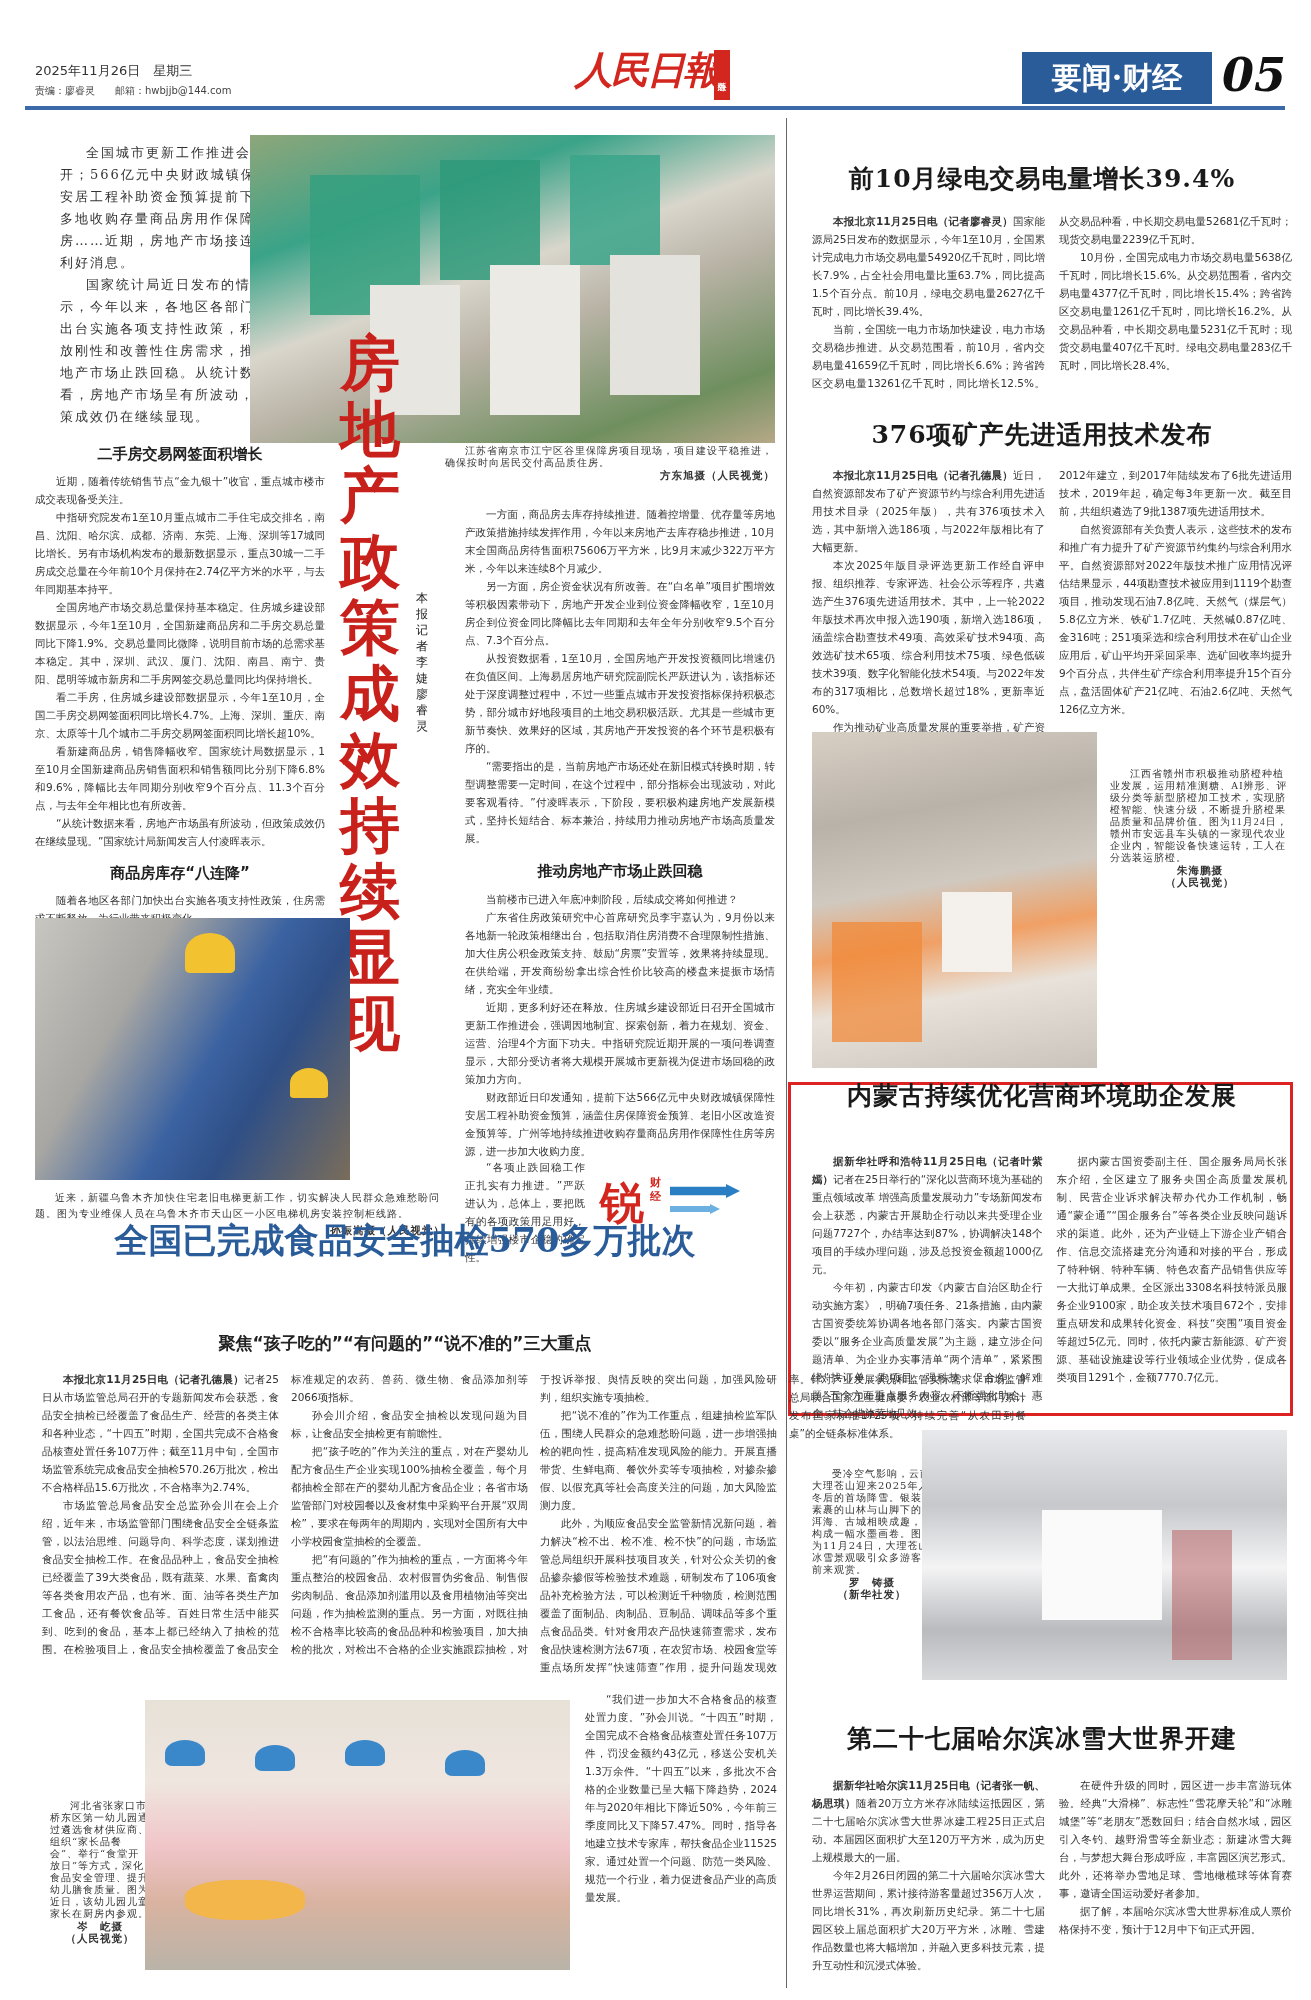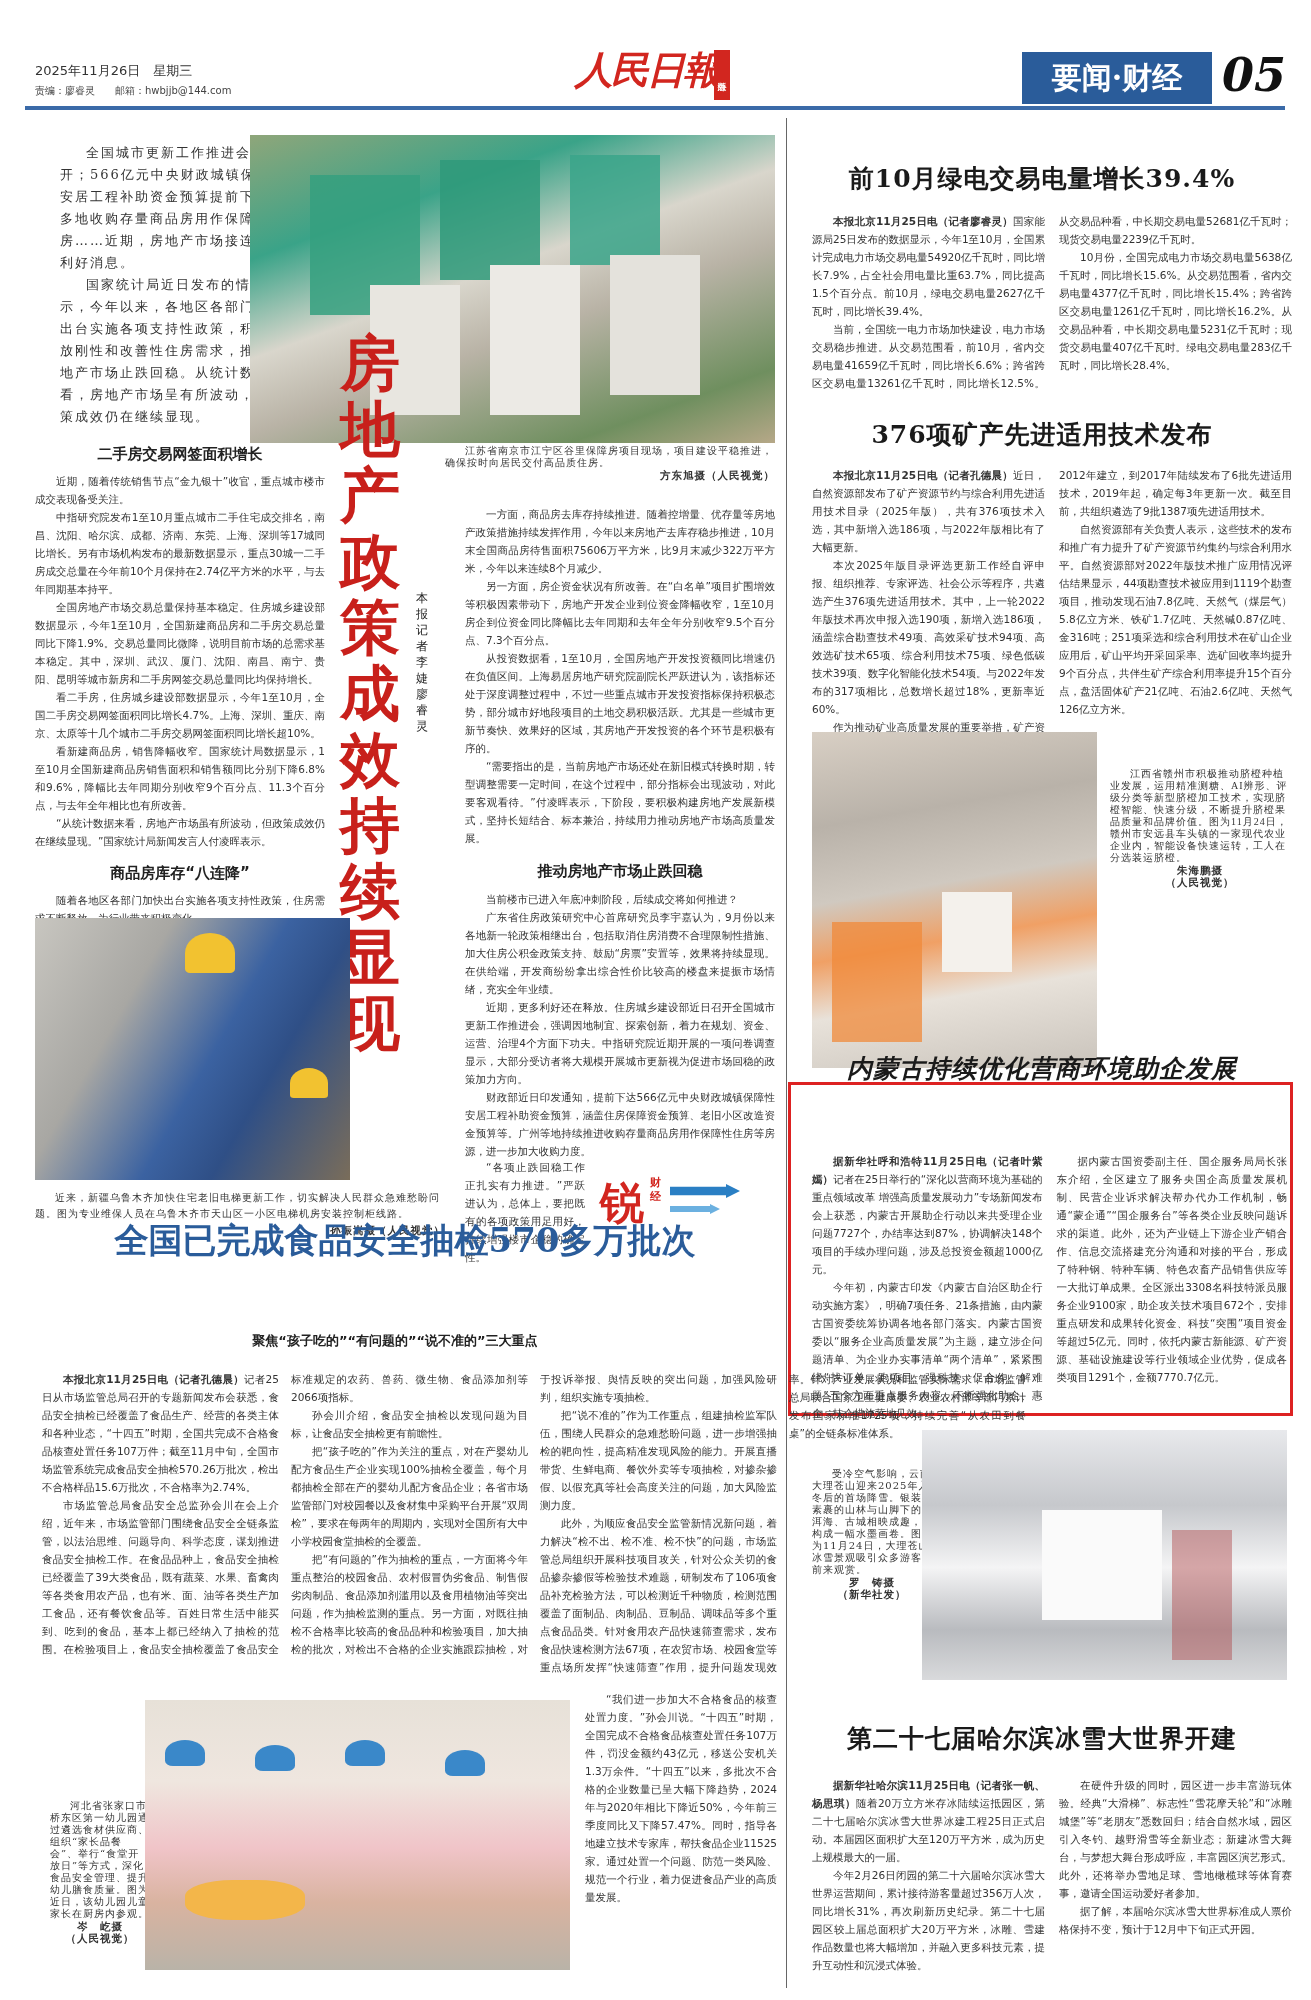--- a/index.html
+++ b/index.html
@@ -136,21 +136,21 @@
   <div style="position:absolute;left:20px;top:190px;width:90px;height:120px;background:#f08a3a;opacity:.75;"></div>
   <div style="position:absolute;left:130px;top:160px;width:70px;height:80px;background:#f4f1ec;"></div>
 </div>
 <div class="abs caption" style="left:1110px;top:768px;width:180px;">
   <div style="text-indent:2em;font-family:Liberation Serif, serif;">江西省赣州市积极推动脐橙种植业发展，运用精准测糖、AI辨形、评级分类等新型脐橙加工技术，实现脐橙智能、快速分级，不断提升脐橙果品质量和品牌价值。图为11月24日，赣州市安远县车头镇的一家现代农业企业内，智能设备快速运转，工人在分选装运脐橙。</div>
   <div class="credit" style="text-align:center;">朱海鹏摄</div>
   <div class="credit" style="text-align:center;">（人民视觉）</div>
 </div>
 
 <div class="abs redbox"></div>
-<div class="abs h-black" style="left:792px;top:1052px;width:500px;font-style:italic;">内蒙古持续优化营商环境助企发展</div>
+<div class="abs h-black" style="left:792px;top:1079px;width:500px;">内蒙古持续优化营商环境助企发展</div>
 <div class="abs text two-col" style="left:812px;top:1152px;width:475px;">
   <p><b>据新华社呼和浩特11月25日电（记者叶紫嫣）</b><span>记者在25日举行的“深化以营商环境为基础的重点领域改革 增强高质量发展动力”专场新闻发布会上获悉，内蒙古开展助企行动以来共受理企业问题7727个，办结率达到87%，协调解决148个项目的手续办理问题，涉及总投资金额超1000亿元。</span></p>
   <p>今年初，内蒙古印发《内蒙古自治区助企行动实施方案》，明确7项任务、21条措施，由内蒙古国资委统筹协调各地各部门落实。内蒙古国资委以“服务企业高质量发展”为主题，建立涉企问题清单、为企业办实事清单“两个清单”，紧紧围绕“找订单、跑项目、强科技、促合作、解难题”五个方面重点服务内容，不断强化助企、惠企、扶企措施落地见效。</p>
   <p>据内蒙古国资委副主任、国企服务局局长张东介绍，全区建立了服务央国企高质量发展机制、民营企业诉求解决帮办代办工作机制，畅通“蒙企通”“国企服务台”等各类企业反映问题诉求的渠道。此外，还为产业链上下游企业产销合作、信息交流搭建充分沟通和对接的平台，形成了特种钢、特种车辆、特色农畜产品销售供应等一大批订单成果。全区派出3308名科技特派员服务企业9100家，助企攻关技术项目672个，安排重点研发和成果转化资金、科技“突围”项目资金等超过5亿元。同时，依托内蒙古新能源、矿产资源、基础设施建设等行业领域企业优势，促成各类项目1291个，金额7770.7亿元。</p>
 </div>
 
 <div class="abs caption" style="left:812px;top:1468px;width:120px;">
   <div style="text-indent:2em;">受冷空气影响，云南大理苍山迎来2025年入冬后的首场降雪。银装素裹的山林与山脚下的洱海、古城相映成趣，构成一幅水墨画卷。图为11月24日，大理苍山冰雪景观吸引众多游客前来观赏。</div>
   <div class="credit" style="text-align:center;">罗　铸摄</div>
   <div class="credit" style="text-align:center;">（新华社发）</div>
@@ -162,21 +162,21 @@
 
 <div class="abs h-black" style="left:792px;top:1722px;width:500px;">第二十七届哈尔滨冰雪大世界开建</div>
 <div class="abs text two-col" style="left:812px;top:1776px;width:480px;">
   <p><b>据新华社哈尔滨11月25日电（记者张一帆、杨思琪）</b><span>随着20万立方米存冰陆续运抵园区，第二十七届哈尔滨冰雪大世界冰建工程25日正式启动。本届园区面积扩大至120万平方米，成为历史上规模最大的一届。</span></p>
   <p>今年2月26日闭园的第二十六届哈尔滨冰雪大世界运营期间，累计接待游客量超过356万人次，同比增长31%，再次刷新历史纪录。第二十七届园区较上届总面积扩大20万平方米，冰雕、雪建作品数量也将大幅增加，并融入更多科技元素，提升互动性和沉浸式体验。</p>
   <p>在硬件升级的同时，园区进一步丰富游玩体验。经典“大滑梯”、标志性“雪花摩天轮”和“冰雕城堡”等“老朋友”悉数回归；结合自然水域，园区引入冬钓、越野滑雪等全新业态；新建冰雪大舞台，与梦想大舞台形成呼应，丰富园区演艺形式。此外，还将举办雪地足球、雪地橄榄球等体育赛事，邀请全国运动爱好者参加。</p>
   <p>据了解，本届哈尔滨冰雪大世界标准成人票价格保持不变，预计于12月中下旬正式开园。</p>
 </div>
 
 <div class="abs h-blue" style="left:35px;top:1218px;width:740px;">全国已完成食品安全抽检570多万批次</div>
-<div class="abs" style="left:25px;top:1332px;width:740px;text-align:center;font-size:13px;font-weight:bold;color:#222;">聚焦“孩子吃的”“有问题的”“说不准的”三大重点</div>
+<div class="abs" style="left:35px;top:1332px;width:740px;text-align:center;font-size:17px;font-weight:bold;color:#222;">聚焦“孩子吃的”“有问题的”“说不准的”三大重点</div>
 <div class="abs text three-col" style="left:42px;top:1370px;width:735px;height:318px;">
   <p><b>本报北京11月25日电（记者孔德晨）</b><span>记者25日从市场监管总局召开的专题新闻发布会获悉，食品安全抽检已经覆盖了食品生产、经营的各类主体和各种业态，“十四五”时期，全国共完成不合格食品核查处置任务107万件；截至11月中旬，全国市场监管系统完成食品安全抽检570.26万批次，检出不合格样品15.6万批次，不合格率为2.74%。</span></p>
   <p>市场监管总局食品安全总监孙会川在会上介绍，近年来，市场监管部门围绕食品安全全链条监管，以法治思维、问题导向、科学态度，谋划推进食品安全抽检工作。在食品品种上，食品安全抽检已经覆盖了39大类食品，既有蔬菜、水果、畜禽肉等各类食用农产品，也有米、面、油等各类生产加工食品，还有餐饮食品等。百姓日常生活中能买到、吃到的食品，基本上都已经纳入了抽检的范围。在检验项目上，食品安全抽检覆盖了食品安全标准规定的农药、兽药、微生物、食品添加剂等2066项指标。</p>
   <p>孙会川介绍，食品安全抽检以发现问题为目标，让食品安全抽检更有前瞻性。</p>
   <p>把“孩子吃的”作为关注的重点，对在产婴幼儿配方食品生产企业实现100%抽检全覆盖，每个月都抽检全部在产的婴幼儿配方食品企业；各省市场监管部门对校园餐以及食材集中采购平台开展“双周检”，要求在每两年的周期内，实现对全国所有大中小学校园食堂抽检的全覆盖。</p>
   <p>把“有问题的”作为抽检的重点，一方面将今年重点整治的校园食品、农村假冒伪劣食品、制售假劣肉制品、食品添加剂滥用以及食用植物油等突出问题，作为抽检监测的重点。另一方面，对既往抽检不合格率比较高的食品品种和检验项目，加大抽检的批次，对检出不合格的企业实施跟踪抽检，对于投诉举报、舆情反映的突出问题，加强风险研判，组织实施专项抽检。</p>
   <p>把“说不准的”作为工作重点，组建抽检监军队伍，围绕人民群众的急难愁盼问题，进一步增强抽检的靶向性，提高精准发现风险的能力。开展直播带货、生鲜电商、餐饮外卖等专项抽检，对掺杂掺假、以假充真等社会高度关注的问题，加大风险监测力度。</p>
   <p>此外，为顺应食品安全监管新情况新问题，着力解决“检不出、检不准、检不快”的问题，市场监管总局组织开展科技项目攻关，针对公众关切的食品掺杂掺假等检验技术难题，研制发布了106项食品补充检验方法，可以检测近千种物质，检测范围覆盖了面制品、肉制品、豆制品、调味品等多个重点食品品类。针对食用农产品快速筛查需求，发布食品快速检测方法67项，在农贸市场、校园食堂等重点场所发挥“快速筛查”作用，提升问题发现效率。针对产业发展状况和监管实际需求，市场监管总局联合国家卫生健康委、农业农村部等部门累计发布国家标准1725项，持续完善“从农田到餐桌”的全链条标准体系。</p>
 </div>
 <div class="abs text" style="left:585px;top:1690px;width:192px;">

